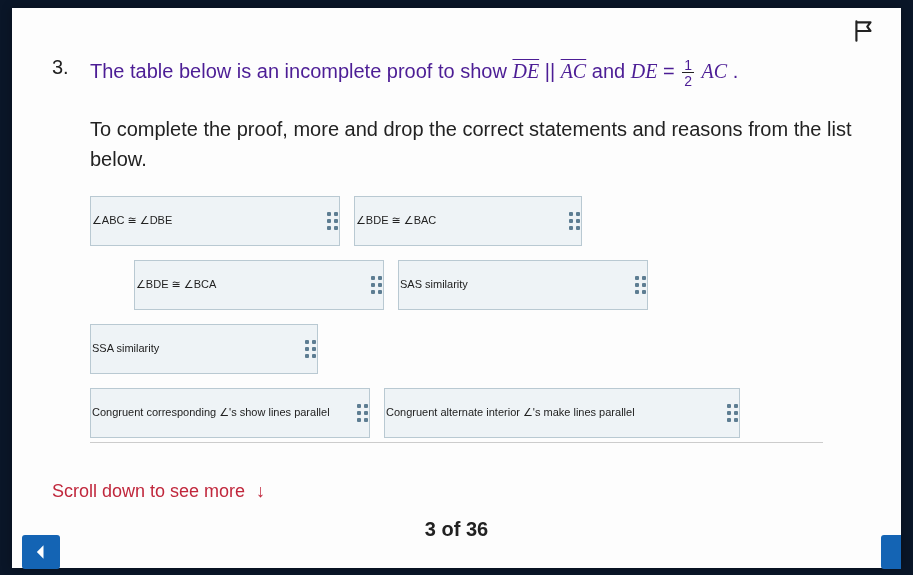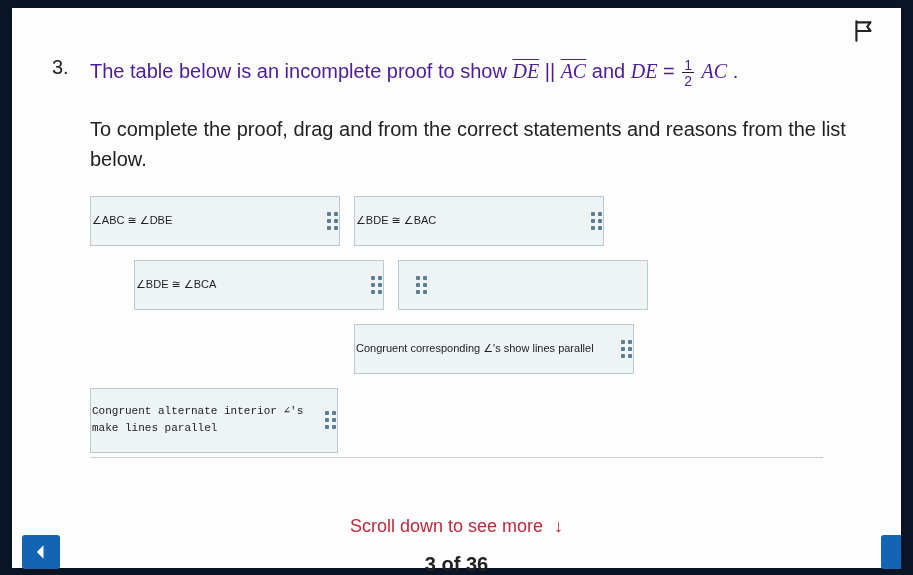--- a/index.html
+++ b/index.html
@@ -83,44 +83,43 @@
     font-size: 11px;
     color: #222;
     display: flex;
     align-items: center;
     justify-content: space-between;
     min-height: 50px;
     cursor: grab;
     position: relative;
   }
   .tile.w1 { width: 250px; }
-  .tile.w2 { width: 250px; }
+  .tile.w2 { width: 228px; }
   .tile.w3 { width: 250px; margin-left: 44px; }
   .tile.wide1 { width: 280px; }
-  .tile.wide2 { width: 248px; font-family: Liberation Mono, monospace; }
+  .tile.wide2 { width: 356px; }
   .tile-text { flex: 1; line-height: 1.6; }
   .handle {
     display: grid;
     grid-template-columns: 4px 4px;
     grid-template-rows: 4px 4px 4px;
     gap: 3px;
     margin-left: 16px;
   }
   .handle span {
     width: 4px;
     height: 4px;
     background: #5d7d92;
     border-radius: 1px;
   }
   .scroll-hint {
-    text-align: center;
     color: #c0273c;
     font-size: 18px;
     font-weight: 500;
-    margin-top: 58px;
+    margin-top: 38px;
   }
   .scroll-hint .arrow { margin-left: 6px; }
   .hr {
     border: none;
     border-top: 1px solid #ccc;
     margin: 4px 38px 0 38px;
   }
   .pager {
     text-align: center;
     font-size: 20px;
@@ -175,21 +174,21 @@
       <span> = </span>
       <span class="frac">
         <span class="num">1</span>
         <span class="den">2</span>
       </span>
       <span class="math"> AC</span>
       <span>.</span>
     </div>
   </div>
 
-  <div class="q-sub">To complete the proof, drag and from the correct statements and reasons from the list below.</div>
+  <div class="q-sub">To complete the proof, more and drop the correct statements and reasons from the list below.</div>
 
   <div class="tiles">
     <div class="tile w1">
       <div class="tile-text">∠ABC ≅ ∠DBE</div>
       <div class="handle">
           <span></span>
           <span></span>
           <span></span>
           <span></span>
           <span></span>
@@ -212,20 +211,32 @@
       <div class="handle">
           <span></span>
           <span></span>
           <span></span>
           <span></span>
           <span></span>
           <span></span>
         </div>
     </div>
     <div class="tile w1">
+      <div class="tile-text">SAS similarity</div>
+      <div class="handle">
+          <span></span>
+          <span></span>
+          <span></span>
+          <span></span>
+          <span></span>
+          <span></span>
+        </div>
+    </div>
+    <div class="tile w2">
+      <div class="tile-text">SSA similarity</div>
       <div class="handle">
           <span></span>
           <span></span>
           <span></span>
           <span></span>
           <span></span>
           <span></span>
         </div>
     </div>
     <div style="width:250px"></div>

